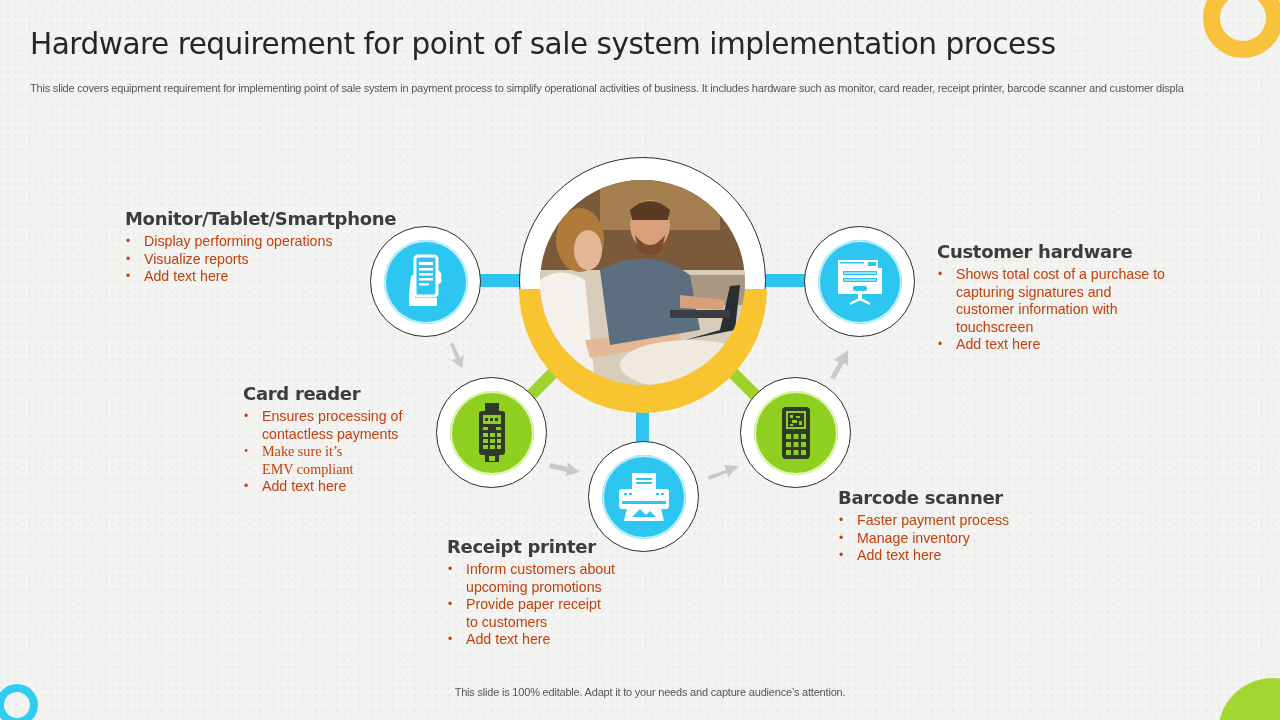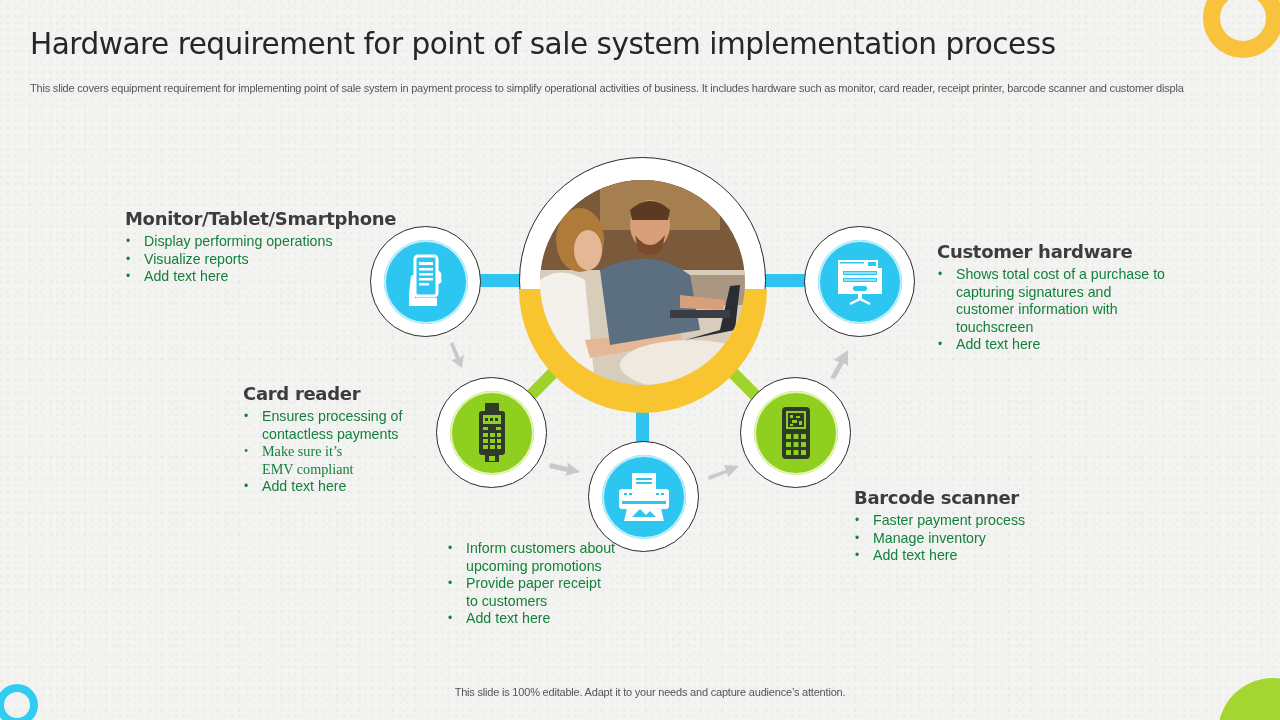--- a/index.html
+++ b/index.html
@@ -22,21 +22,21 @@
   .ring{border:1px solid #2b2b2b;border-radius:50%;background:#fff;box-sizing:border-box;}
   .icon-disc{border-radius:50%;position:absolute;display:flex;align-items:center;justify-content:center;}
   .disc-cyan{background:#2cc6f0;box-shadow:0 0 0 2px #bfeefb inset;}
   .disc-green{background:#8fcf1f;box-shadow:0 0 0 2px #e3f4b6 inset;}
   .center-outer{left:519px;top:157px;width:247px;height:247px;}
   .center-yellow{left:519px;top:165px;width:248px;height:248px;border-radius:50%;background:conic-gradient(from 270deg, transparent 0 180deg, #f8c531 180deg 360deg);}
   .photo{left:540px;top:180px;width:205px;height:205px;border-radius:50%;overflow:hidden;
     background:linear-gradient(180deg,#6b4b2e 0%,#a07a50 30%,#c9b89e 55%,#e9e1d3 75%,#cfc3b0 100%);}
   .heading{font-family:"DejaVu Sans",sans-serif;font-weight:bold;font-size:18px;color:#3c3c3c;letter-spacing:-0.3px;white-space:nowrap;}
   ul.bl{margin:4px 0 0 0;padding:0;list-style:none;}
-  ul.bl li{position:relative;padding-left:19px;font-size:14.2px;line-height:17.6px;color:#15803d;}
+  ul.bl li{position:relative;padding-left:19px;font-size:14.2px;line-height:17.6px;color:#c2410c;}
   ul.bl li::before{content:"•";position:absolute;left:1px;top:0;font-size:12px;}
 </style>
 </head>
 <body>
 
 <div class="abs deco-yellow"></div>
 <div class="abs deco-cyan"></div>
 <div class="abs deco-green"></div>
 
 <h1 class="abs title">Hardware requirement for point of sale system implementation process</h1>
@@ -206,28 +206,29 @@
 <div class="abs" style="left:243px;top:383px;">
   <div class="heading">Card reader</div>
   <ul class="bl" style="width:175px;">
     <li>Ensures processing of contactless payments</li>
     <li style="width:110px;font-family:Liberation Serif, serif;">Make sure it’s EMV compliant</li>
     <li>Add text here</li>
   </ul>
 </div>
 
 <div class="abs" style="left:447px;top:536px;">
+  <div class="heading">Receipt printer</div>
   <ul class="bl" style="width:185px;">
     <li>Inform customers about upcoming promotions</li>
     <li style="width:150px;">Provide paper receipt to customers</li>
     <li>Add text here</li>
   </ul>
 </div>
 
-<div class="abs" style="left:838px;top:487px;margin-left:16px;">
+<div class="abs" style="left:838px;top:487px;">
   <div class="heading">Barcode scanner</div>
   <ul class="bl" style="width:200px;">
     <li>Faster payment process</li>
     <li>Manage inventory</li>
     <li>Add text here</li>
   </ul>
 </div>
 
 <div class="abs" style="left:937px;top:241px;">
   <div class="heading">Customer hardware</div>

